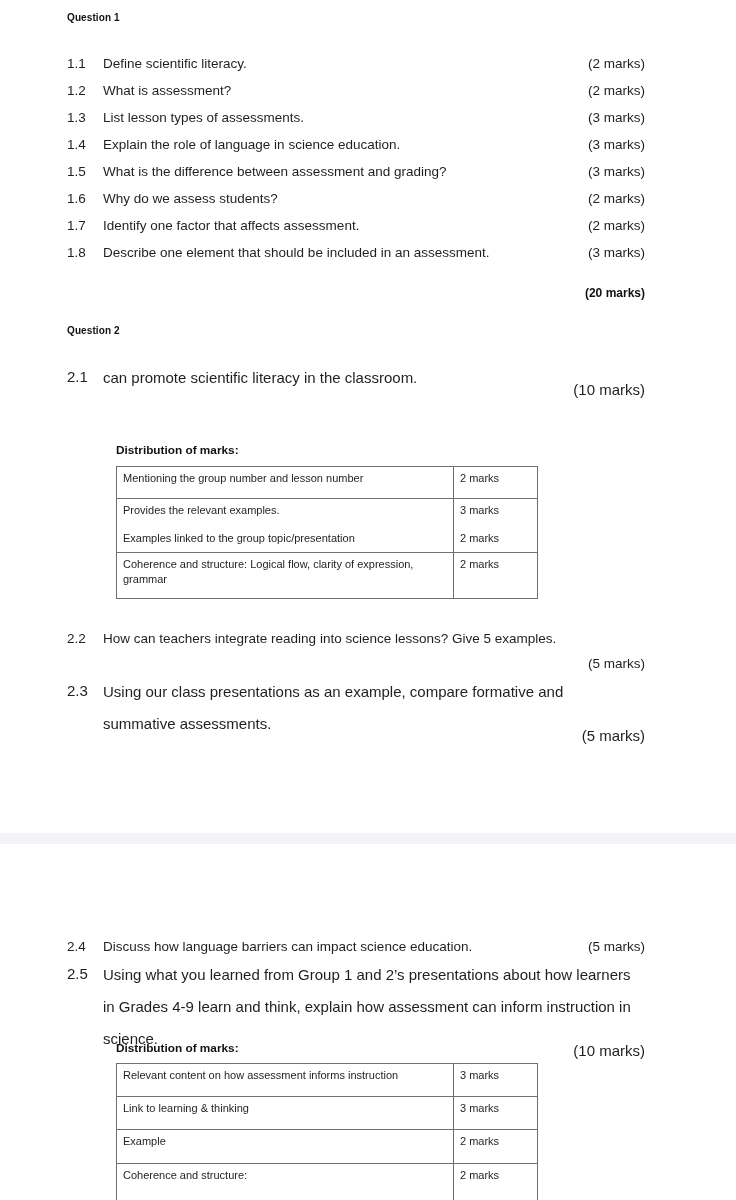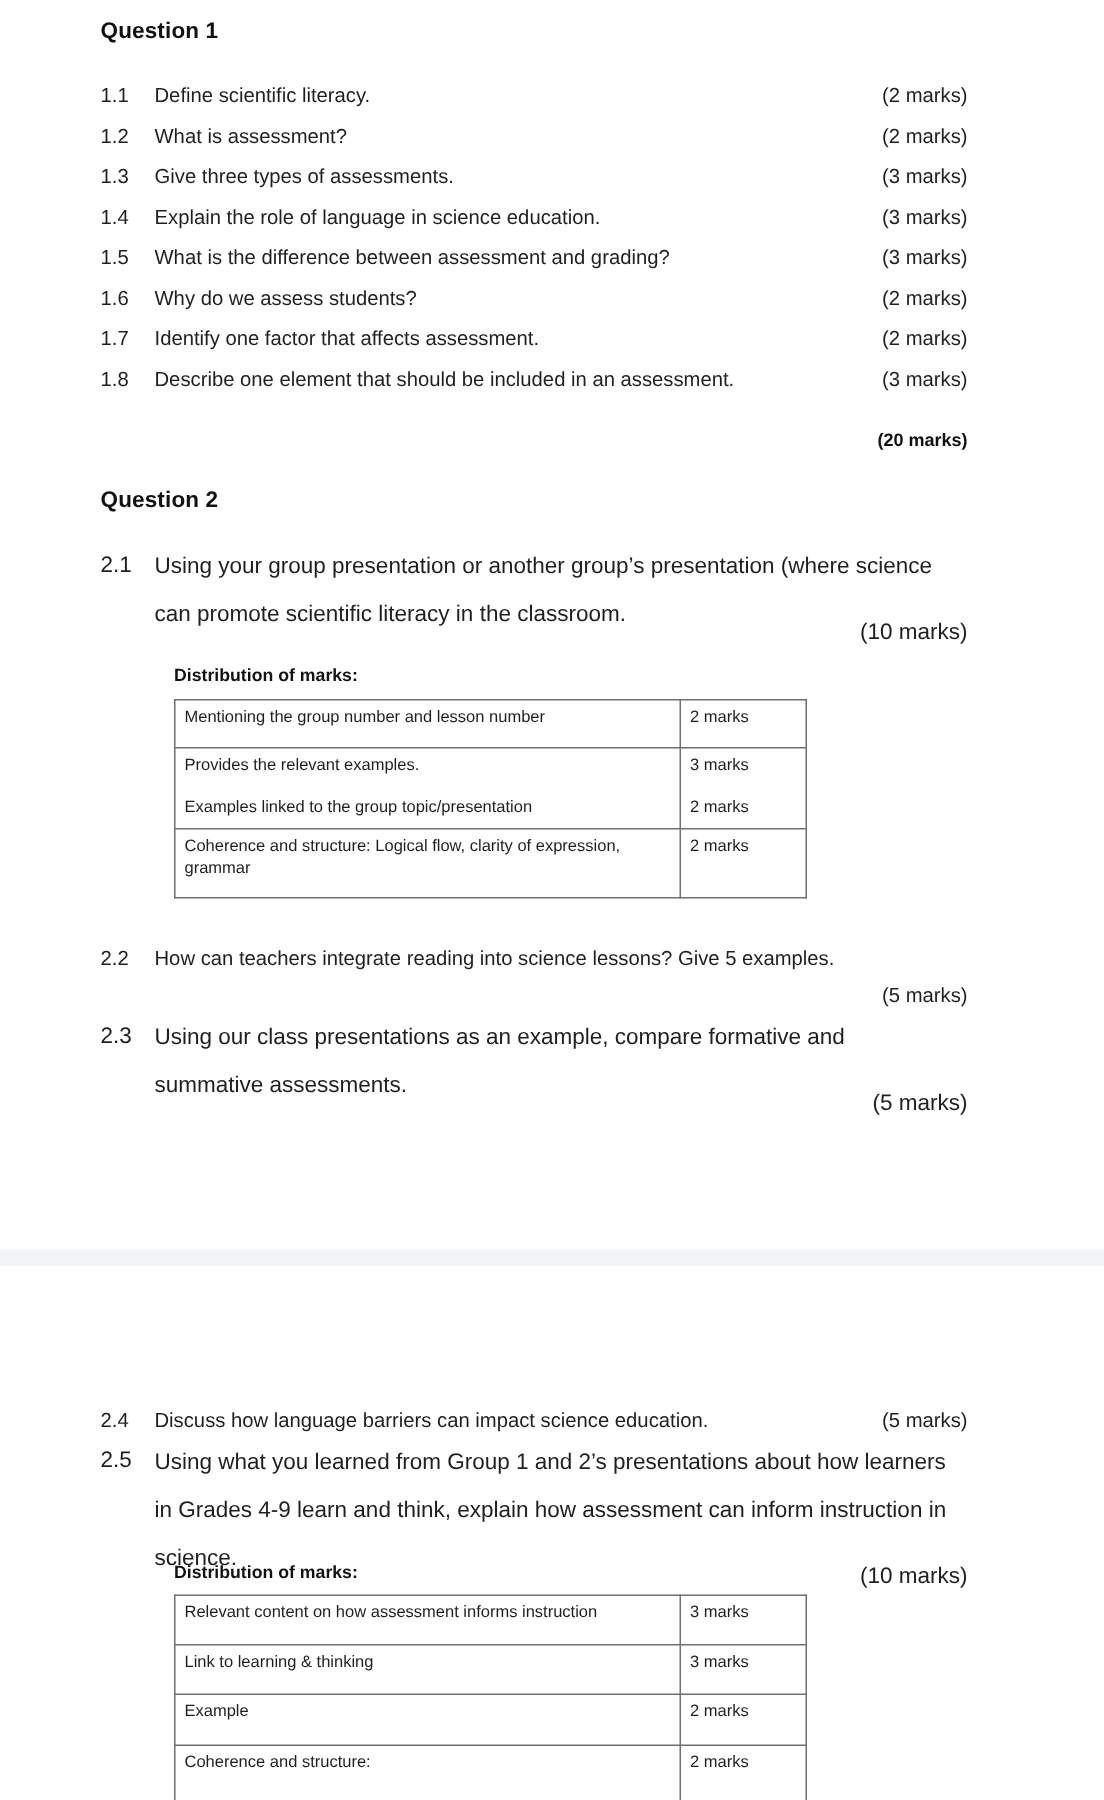--- a/index.html
+++ b/index.html
@@ -19,21 +19,21 @@
 
   .page {
     position: relative;
     width: 736px;
   }
 
   
   .section-heading {
     position: absolute;
     left: 67px;
-    font-size: 15px;
+    font-size: 10px;
     font-weight: bold;
     letter-spacing: 0.1px;
     color: #111111;
     white-space: nowrap;
   }
 
   
   .q-row {
     position: absolute;
     left: 67px;
@@ -157,21 +157,21 @@
     <span class="txt">Define scientific literacy.</span>
     <span class="marks">(2 marks)</span>
   </div>
   <div class="q-row" style="top:82px;">
     <span class="num">1.2</span>
     <span class="txt">What is assessment?</span>
     <span class="marks">(2 marks)</span>
   </div>
   <div class="q-row" style="top:109px;">
     <span class="num">1.3</span>
-    <span class="txt">Give three types of assessments.</span>
+    <span class="txt">List lesson types of assessments.</span>
     <span class="marks">(3 marks)</span>
   </div>
   <div class="q-row" style="top:136px;">
     <span class="num">1.4</span>
     <span class="txt">Explain the role of language in science education.</span>
     <span class="marks">(3 marks)</span>
   </div>
   <div class="q-row" style="top:163px;">
     <span class="num">1.5</span>
     <span class="txt">What is the difference between assessment and grading?</span>
@@ -194,23 +194,20 @@
   </div>
 
   <div class="marks-line bold" style="top:284px;">(20 marks)</div>
 
   <div class="section-heading" style="top:325px;">Question 2</div>
 
   <div class="q-para" style="top:368px;">
     <span class="num">2.1</span>
     <div class="body">
       <div class="line">
-        <span>Using your group presentation or another group’s presentation (where science</span>
-      </div>
-      <div class="line">
         <span>can promote scientific literacy in the classroom.</span>
         <span class="marks">(10 marks)</span>
       </div>
     </div>
   </div>
 
   <div class="dist-label" style="top:443px;">Distribution of marks:</div>
 
   <table class="dist-table" style="top:466px;">
     <tbody>

